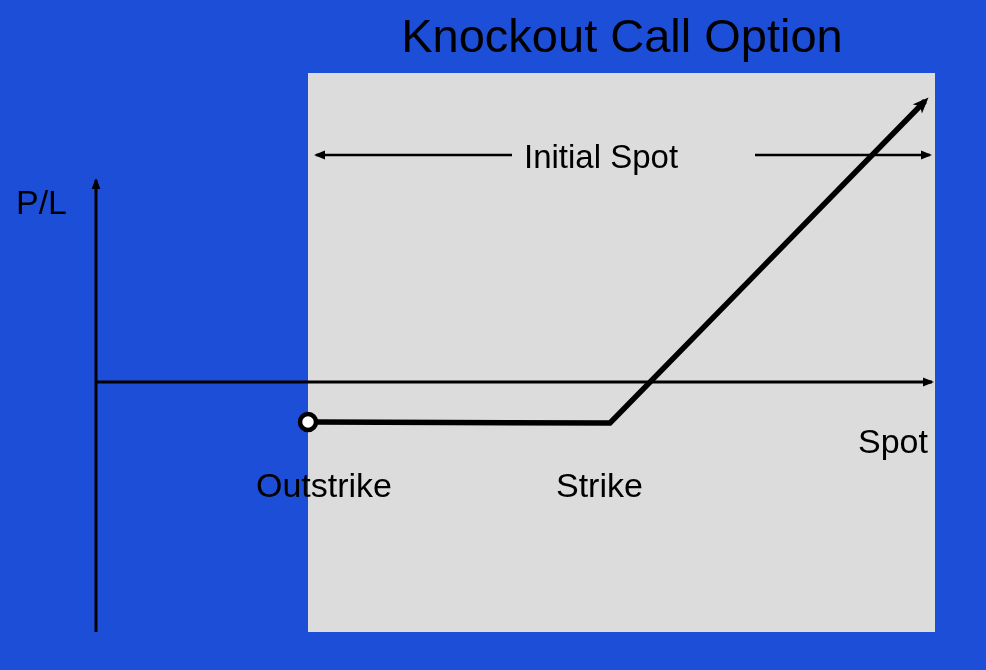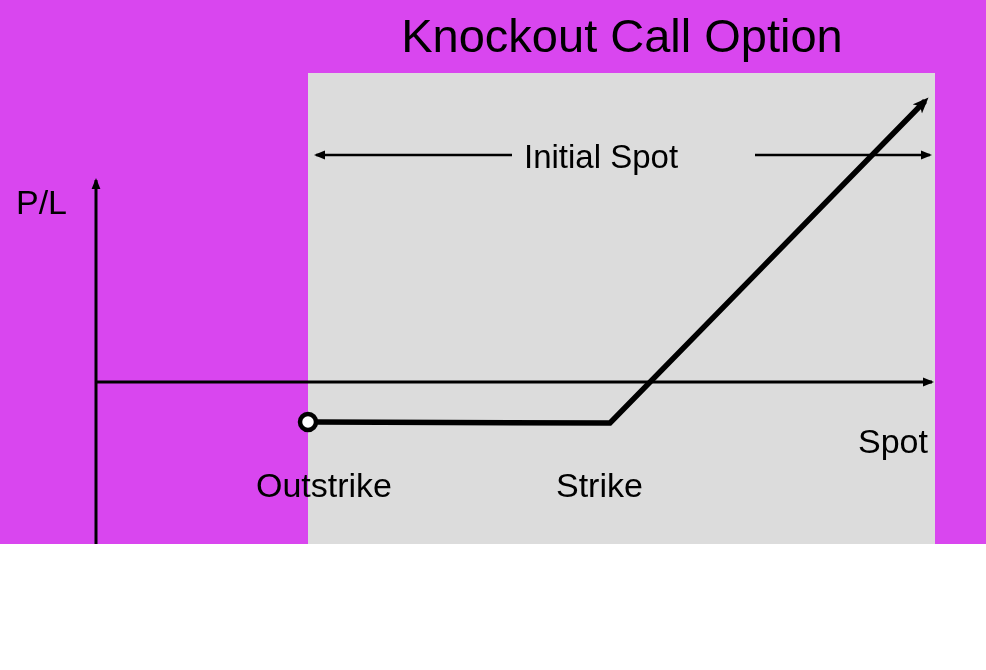--- a/index.html
+++ b/index.html
@@ -6,22 +6,22 @@
     margin: 0;
     padding: 0;
     background: #ffffff;
   }
   body {
     font-family: "Liberation Sans", sans-serif;
   }
   #diagram-root {
     position: relative;
     width: 986px;
-    height: 544px;
-    background: #d946ef;
+    height: 670px;
+    background: #1d4ed8;
     overflow: hidden;
   }
   #payoff-svg {
     position: absolute;
     top: 0;
     left: 0;
     width: 986px;
     height: 670px;
     display: block;
   }

